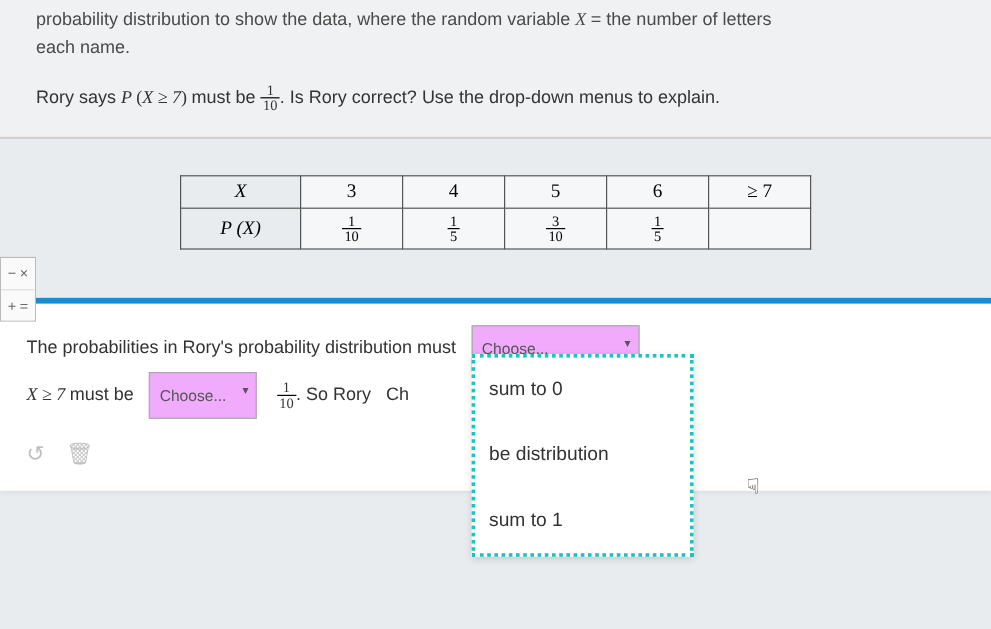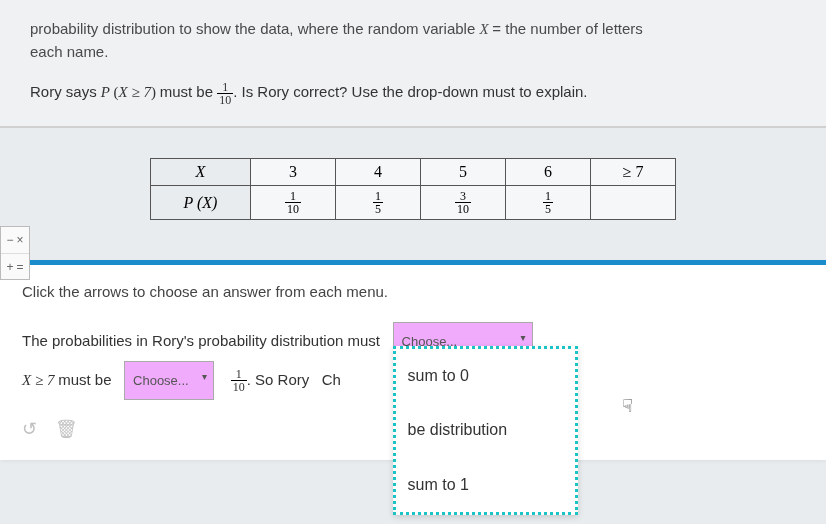--- a/index.html
+++ b/index.html
@@ -5,21 +5,21 @@
   * { box-sizing: border-box; margin: 0; padding: 0; }
   body {
     width: 826px;
     height: 524px;
     font-family: Arial, sans-serif;
     background: #e8ecef;
     overflow: hidden;
     position: relative;
   }
   .top-section {
-    padding: 16px 30px 20px 30px;
+    padding: 4px 30px 20px 30px;
     background: #eff1f3;
     border-bottom: 2px solid #d0d0d0;
   }
   .problem-text {
     color: #4a4a4a;
     font-size: 15px;
     line-height: 1.5;
     padding-top: 2px;
   }
   .math-var { font-style: italic; font-family: 'Times New Roman', serif; }
@@ -166,21 +166,21 @@
     <br>
     <span>each name.</span>
   </div>
   <div class="question-line">
     <span>Rory says</span>
     <span class="p-expr"> P <span class="paren">(</span>X ≥ 7<span class="paren">)</span> </span>
     <span>must be</span>
     <span class="fraction">
       <span class="num">1</span>
       <span class="den">10</span>
-    </span><span>. Is Rory correct? Use the drop-down must to explain.</span>
+    </span><span>. Is Rory correct? Use the drop-down menus to explain.</span>
   </div>
 </div>
 
 <div class="table-area">
   <table class="prob-table">
     <tbody>
         <tr>
       <td class="hdr">X</td>
       <td>3</td>
       <td>4</td>
@@ -205,21 +205,20 @@
       <span>×</span>
     </button>
     <button class="toolbar-btn">
       <span>+</span>
       <span>=</span>
     </button>
   </div>
 </div>
 
 <div class="answer-section">
-  <div class="instruction">Click the arrows to choose an answer from each menu.</div>
 
   <div class="answer-body">
     <span>The probabilities in Rory's probability distribution must</span>
     &nbsp;
     <span class="dropdown-open-wrapper">
       <span class="dropdown" style="min-width:140px">
         <span>Choose...</span>
       </span>
       <div class="dropdown-menu">
         <div class="opt">sum to 0</div>

